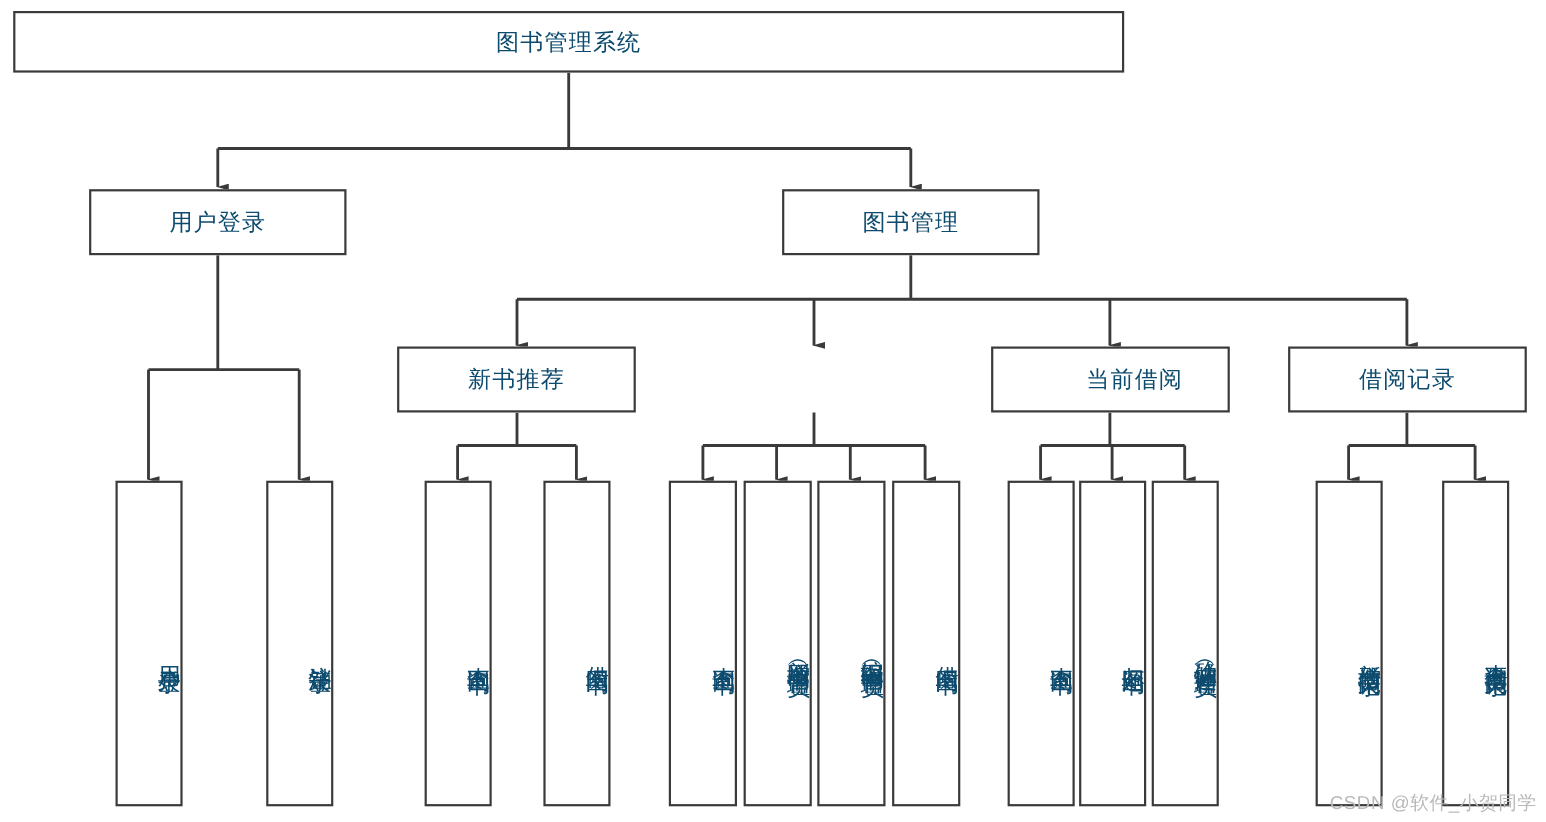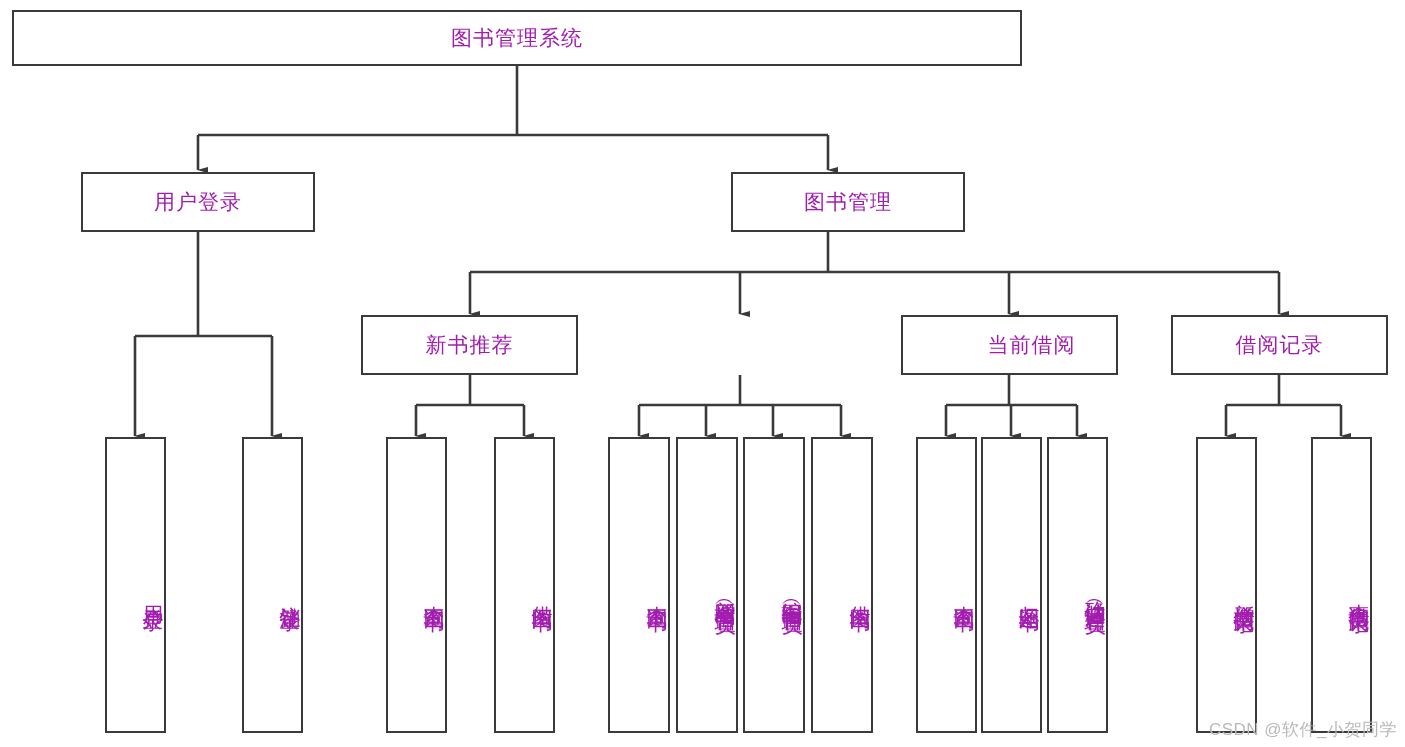--- a/index.html
+++ b/index.html
@@ -26,21 +26,21 @@
     pointer-events: none;
   }
   .node {
     position: absolute;
     box-sizing: border-box;
     background: #ffffff;
     border: 2px solid #3a3a3a;
     display: flex;
     align-items: center;
     justify-content: center;
-    color: #a21caf;
+    color: #0c4a6e;
   }
   .node.horiz {
     font-size: 21px;
     letter-spacing: 1px;
   }
   .node.vert {
     writing-mode: vertical-rl;
     text-orientation: upright;
     font-size: 21px;
     letter-spacing: 2px;
@@ -123,21 +123,21 @@
     </g>
   </svg>
 
   <div class="node horiz" style="left:12px; top:10px; width:1010px; height:56px;">
     <span>图书管理系统</span>
   </div>
 
   <div class="node horiz" style="left:81px; top:172px; width:234px; height:60px;">
     <span>用户登录</span>
   </div>
-  <div class="node horiz" style="left:711px; top:172px; width:234px; height:60px;margin-left:20px;">
+  <div class="node horiz" style="left:711px; top:172px; width:234px; height:60px;">
     <span>图书管理</span>
   </div>
 
   <div class="node horiz" style="left:361px; top:315px; width:217px; height:60px;">
     <span>新书推荐</span>
   </div>
   <div class="node horiz" style="left:901px; top:315px; width:217px; height:60px;padding-left:44px;">
     <span>当前借阅</span>
   </div>
   <div class="node horiz" style="left:1171px; top:315px; width:217px; height:60px;">

